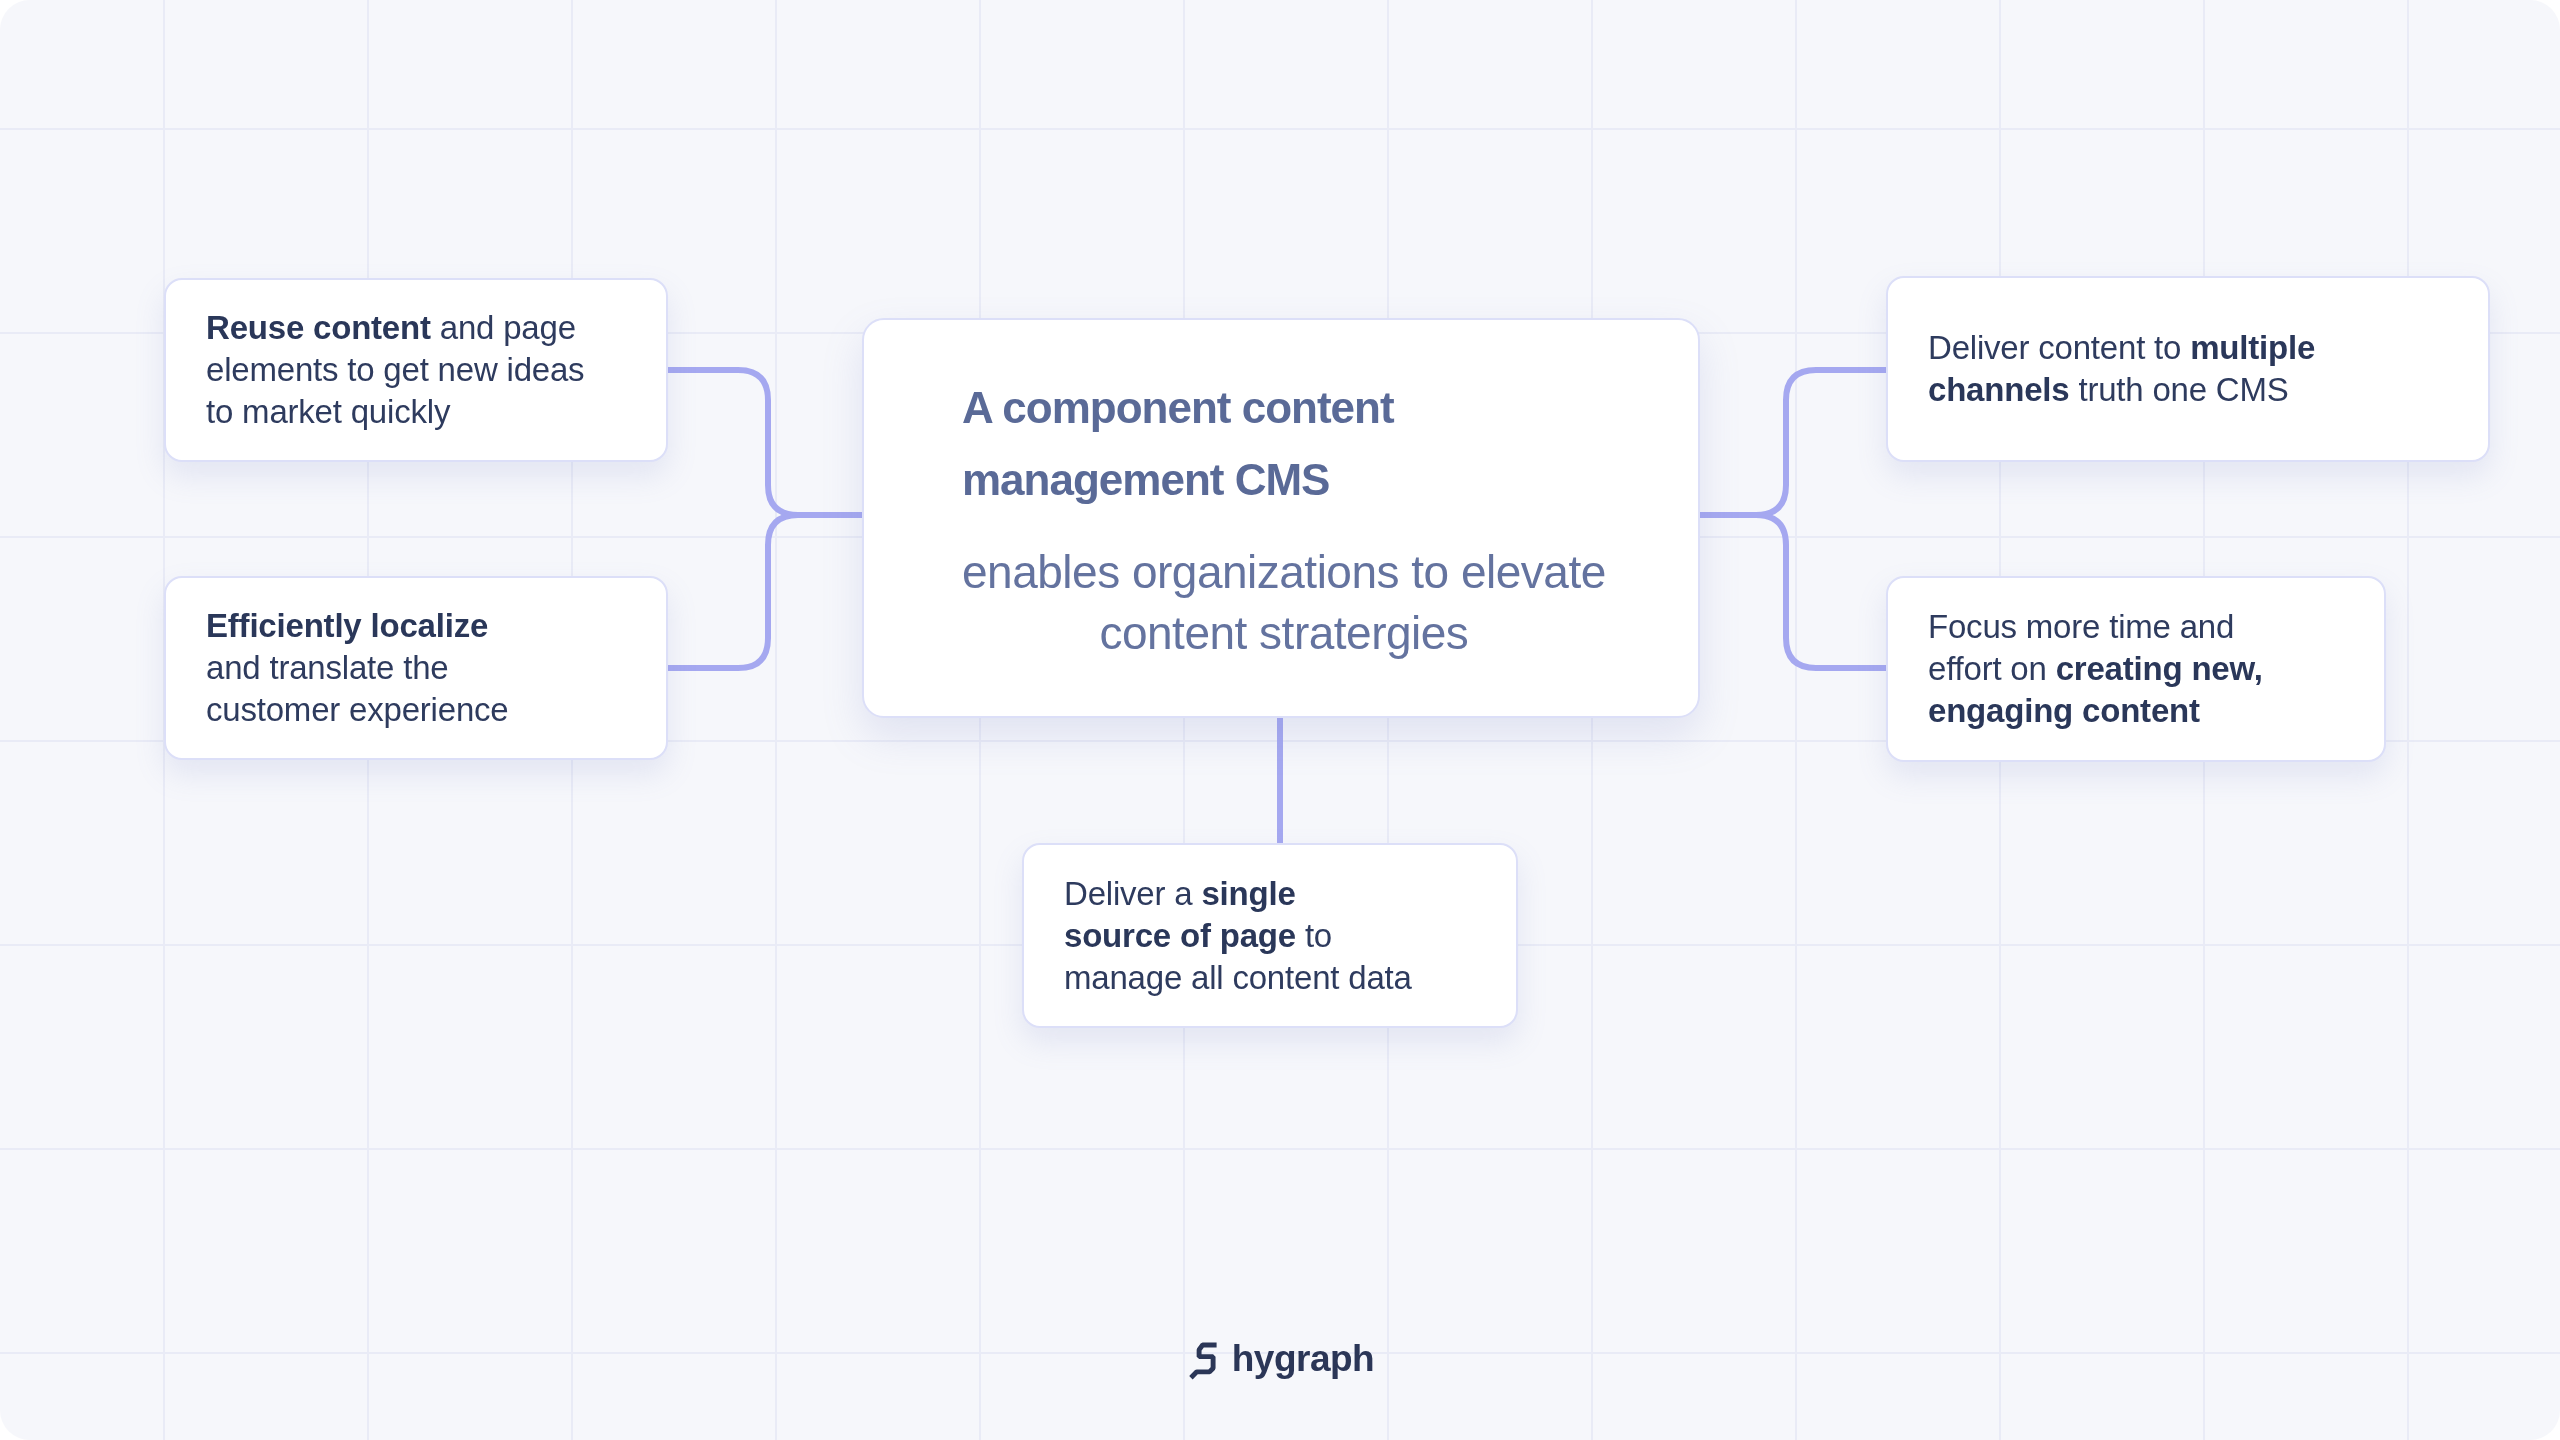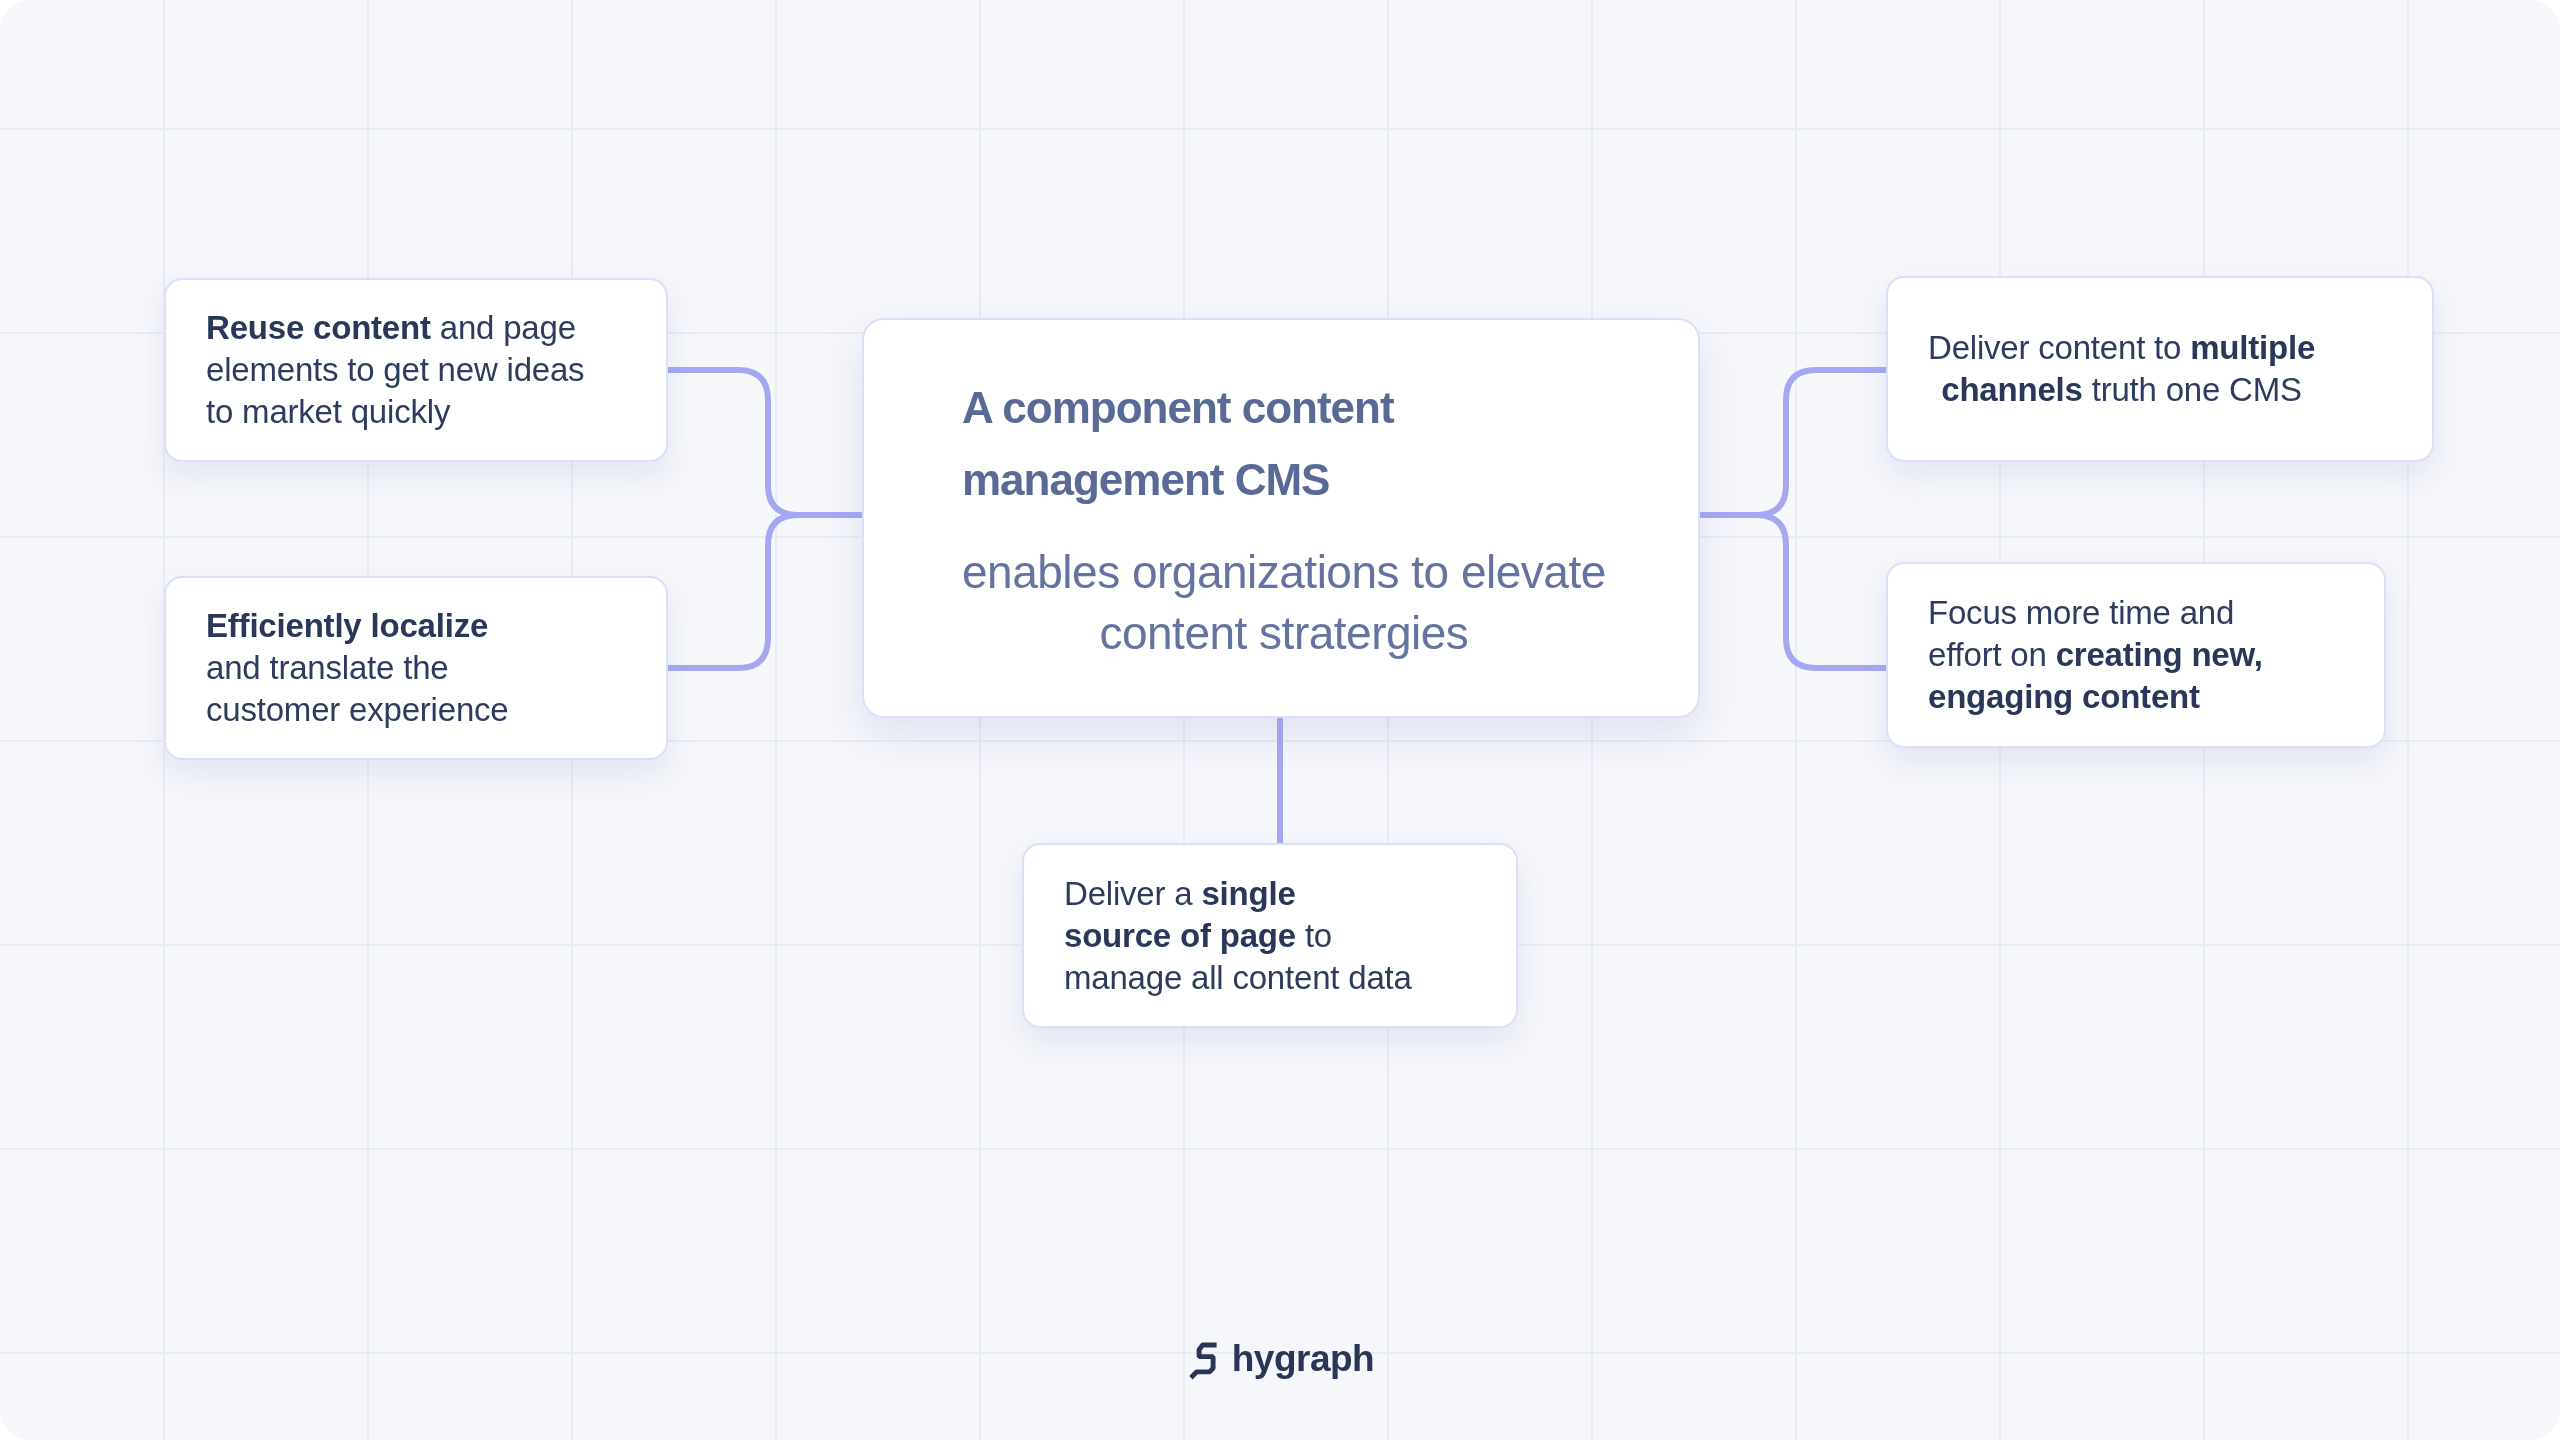--- a/index.html
+++ b/index.html
@@ -73,26 +73,26 @@
 customer experience</span></p>
   </div>
 
   <div class="center-card" style="left:862px;top:318px;width:838px;height:400px;">
     <h1 class="center-title">A component content
 management CMS</h1>
     <p class="center-sub">enables organizations to elevate
 content stratergies</p>
   </div>
 
-  <div class="card" style="left:1886px;top:276px;width:548px;height:186px;text-align:center;">
+  <div class="card" style="left:1886px;top:276px;width:604px;height:186px;">
     <p><span>Deliver content to </span><span class="b">multiple
 channels</span><span> truth one CMS</span></p>
   </div>
 
-  <div class="card" style="left:1886px;top:562px;width:500px;height:186px;">
+  <div class="card" style="left:1886px;top:576px;width:500px;height:186px;">
     <p><span>Focus more time and
 effort on </span><span class="b">creating new,
 engaging content</span></p>
   </div>
 
   <div class="card" style="left:1022px;top:843px;width:496px;height:185px;">
     <p><span>Deliver a </span><span class="b">single
 source of page</span><span> to
 manage all content data</span></p>
   </div>

